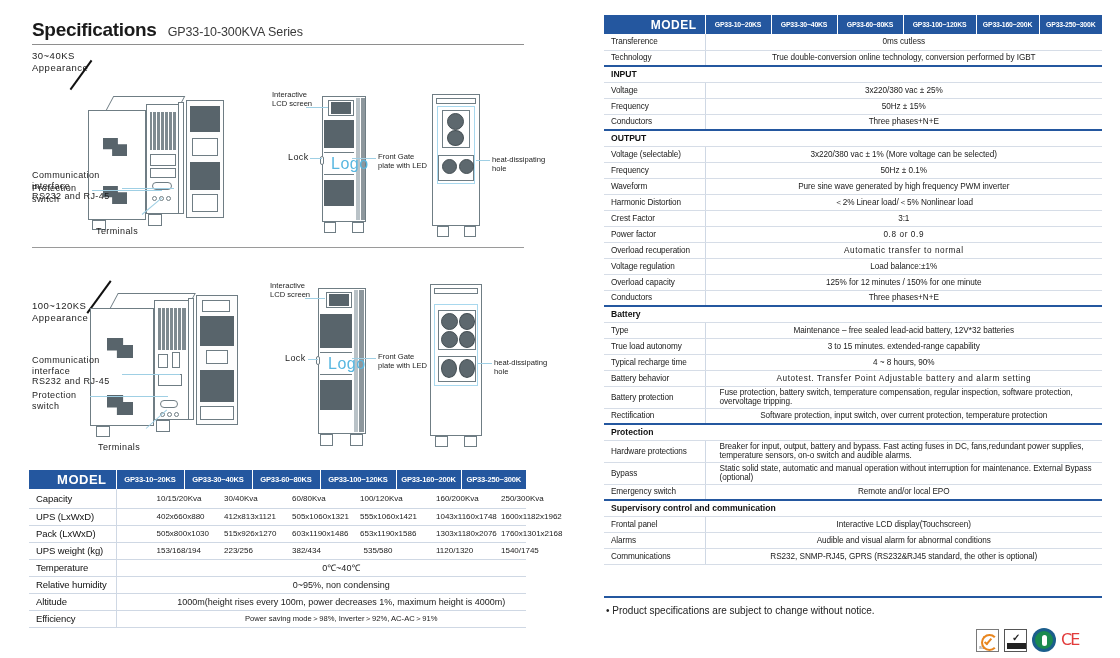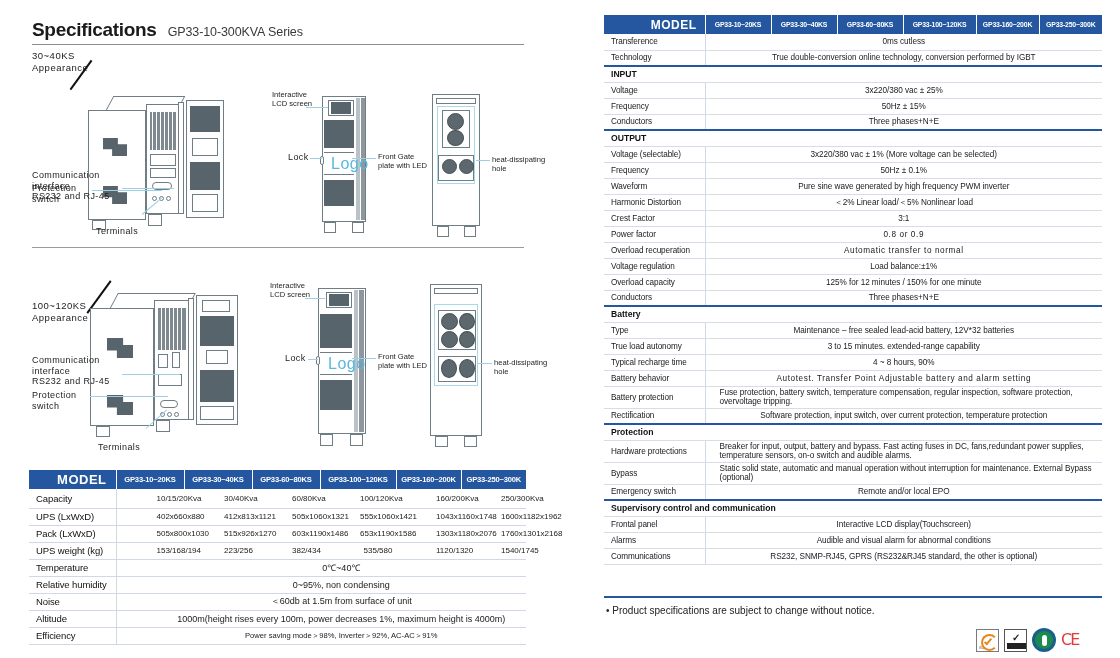--- a/index.html
+++ b/index.html
@@ -630,24 +630,20 @@
         </tr>
         <tr>
           <td class="rowlabel">Temperature</td>
           <td class="wide" colspan="6">0℃~40℃</td>
         </tr>
         <tr>
           <td class="rowlabel">Relative humidity</td>
           <td class="wide" colspan="6">0~95%, non condensing</td>
         </tr>
         <tr>
-          <td class="rowlabel">Noise</td>
-          <td class="wide" colspan="6">＜60db at 1.5m from surface of unit</td>
-        </tr>
-        <tr>
           <td class="rowlabel">Altitude</td>
           <td class="wide" colspan="6">1000m(height rises every 100m, power decreases 1%, maximum height is 4000m)</td>
         </tr>
         <tr>
           <td class="rowlabel">Efficiency</td>
           <td class="wide eff" colspan="6">Power saving mode＞98%, Inverter＞92%, AC-AC＞91%</td>
         </tr>
       </tbody>
     </table>
   </div>

